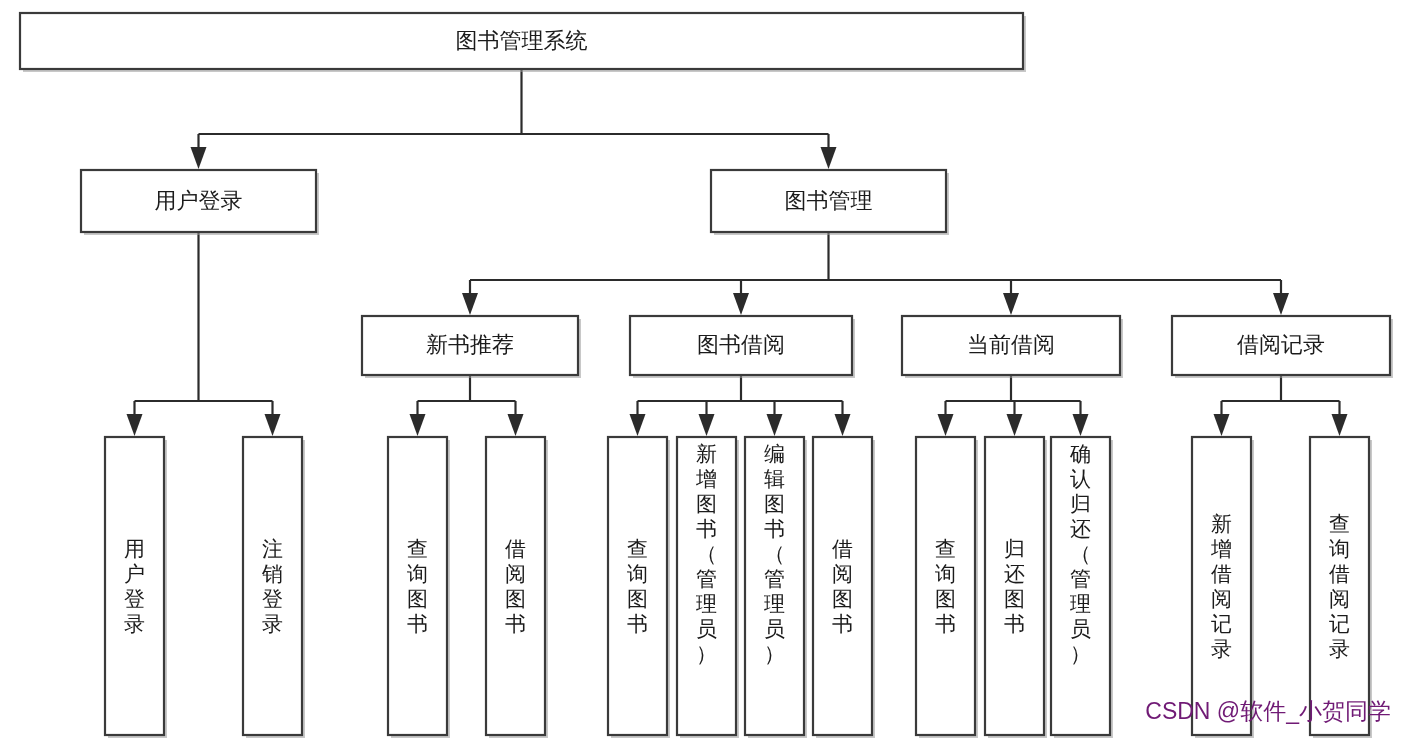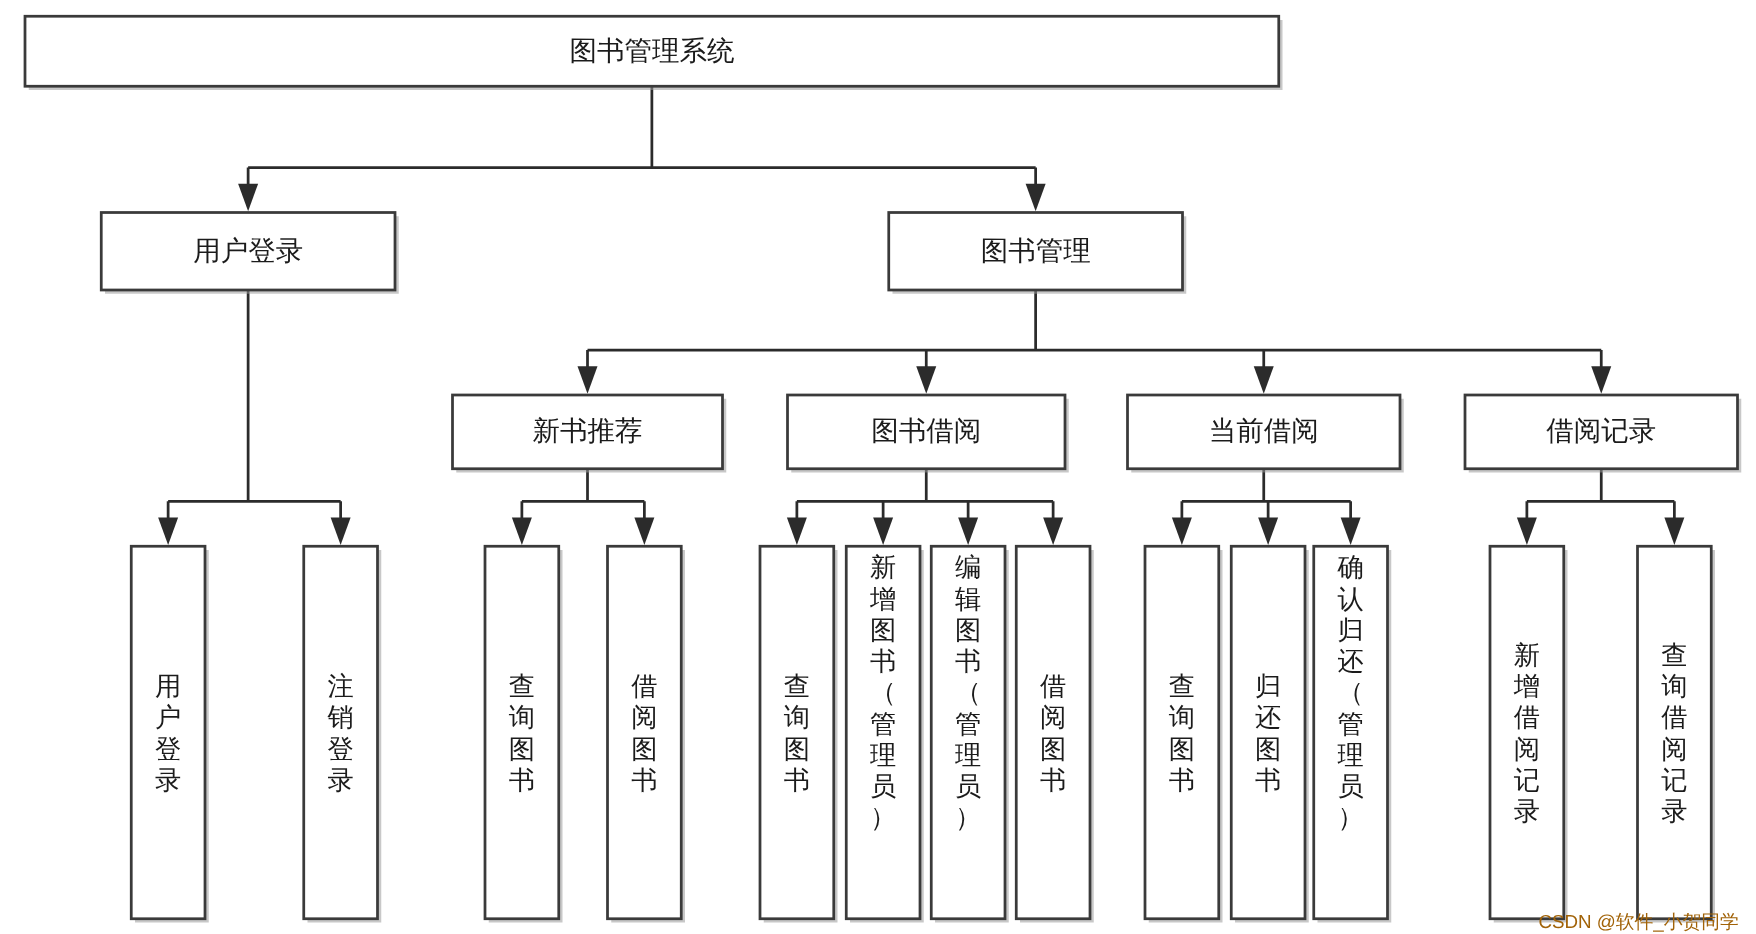--- a/index.html
+++ b/index.html
@@ -54,24 +54,24 @@
   }
   .node-label-vert {
     font-family: "Liberation Sans", "DejaVu Sans", sans-serif;
     fill: #1b1b1b;
     font-size: 21px;
     text-anchor: middle;
   }
   .watermark {
     position: absolute;
     right: 14px;
-    bottom: 0;
-    font-family: "Liberation Sans", "DejaVu Sans", sans-serif;
-    font-size: 15px;
-    color: #a16207;
+    bottom: 20px;
+    font-family: "Liberation Sans", "DejaVu Sans", sans-serif;
+    font-size: 23px;
+    color: #701a75;
     white-space: nowrap;
     user-select: none;
   }
 </style>
 </head>
 <body>
 
 <div id="diagram-root">
   <svg id="flow" viewBox="0 0 1405 747">
     <g id="edges-layer">

